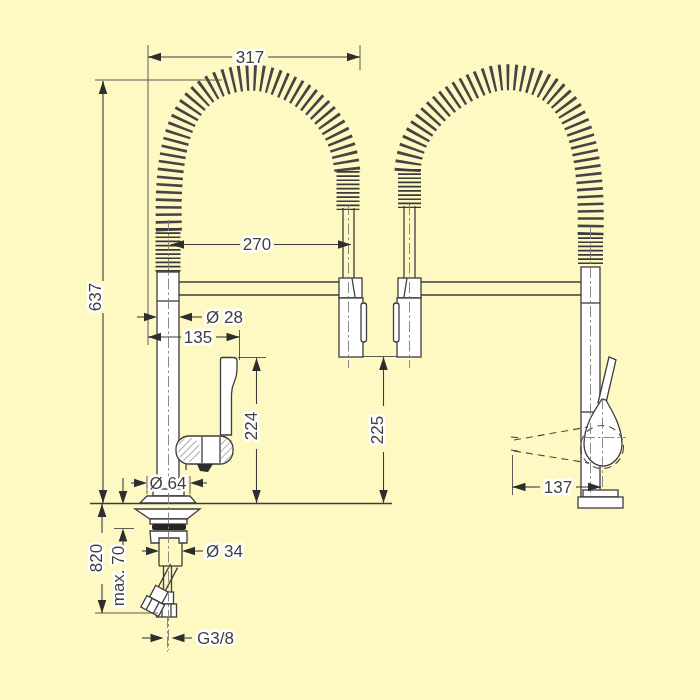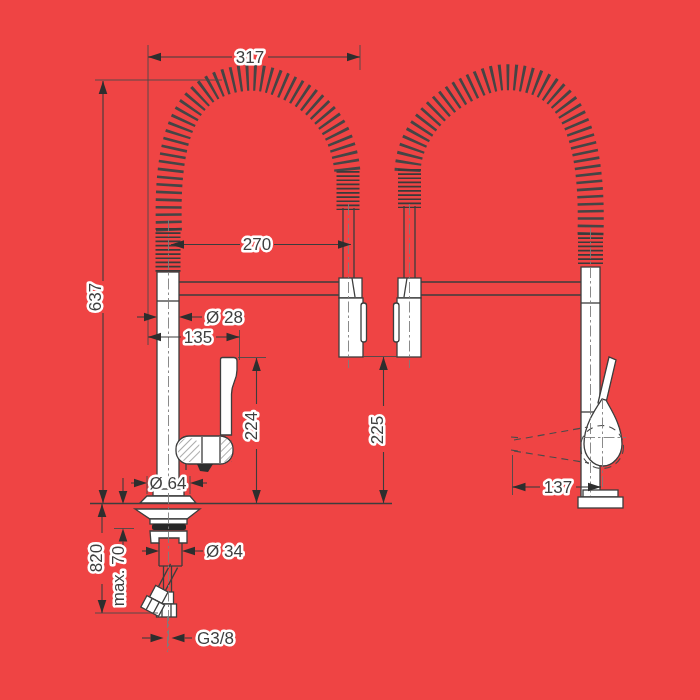--- a/index.html
+++ b/index.html
@@ -1,16 +1,16 @@
 <!DOCTYPE html>
 <html><head>
 <meta charset="utf-8">
 <style>
   html,body{margin:0;padding:0;background:#fff;}
-  .canvas{width:700px;height:700px;background:#ef4444;position:relative;overflow:hidden;}
+  .canvas{width:700px;height:700px;background:#fef9c3;position:relative;overflow:hidden;}
   svg{display:block;}
   text{
     font-family:"Liberation Sans", sans-serif;
     font-size:17px;
     fill:#3f3f3f;
     paint-order:stroke;
     stroke:#ffffff;
     stroke-width:5px;
     stroke-linejoin:round;
   }

